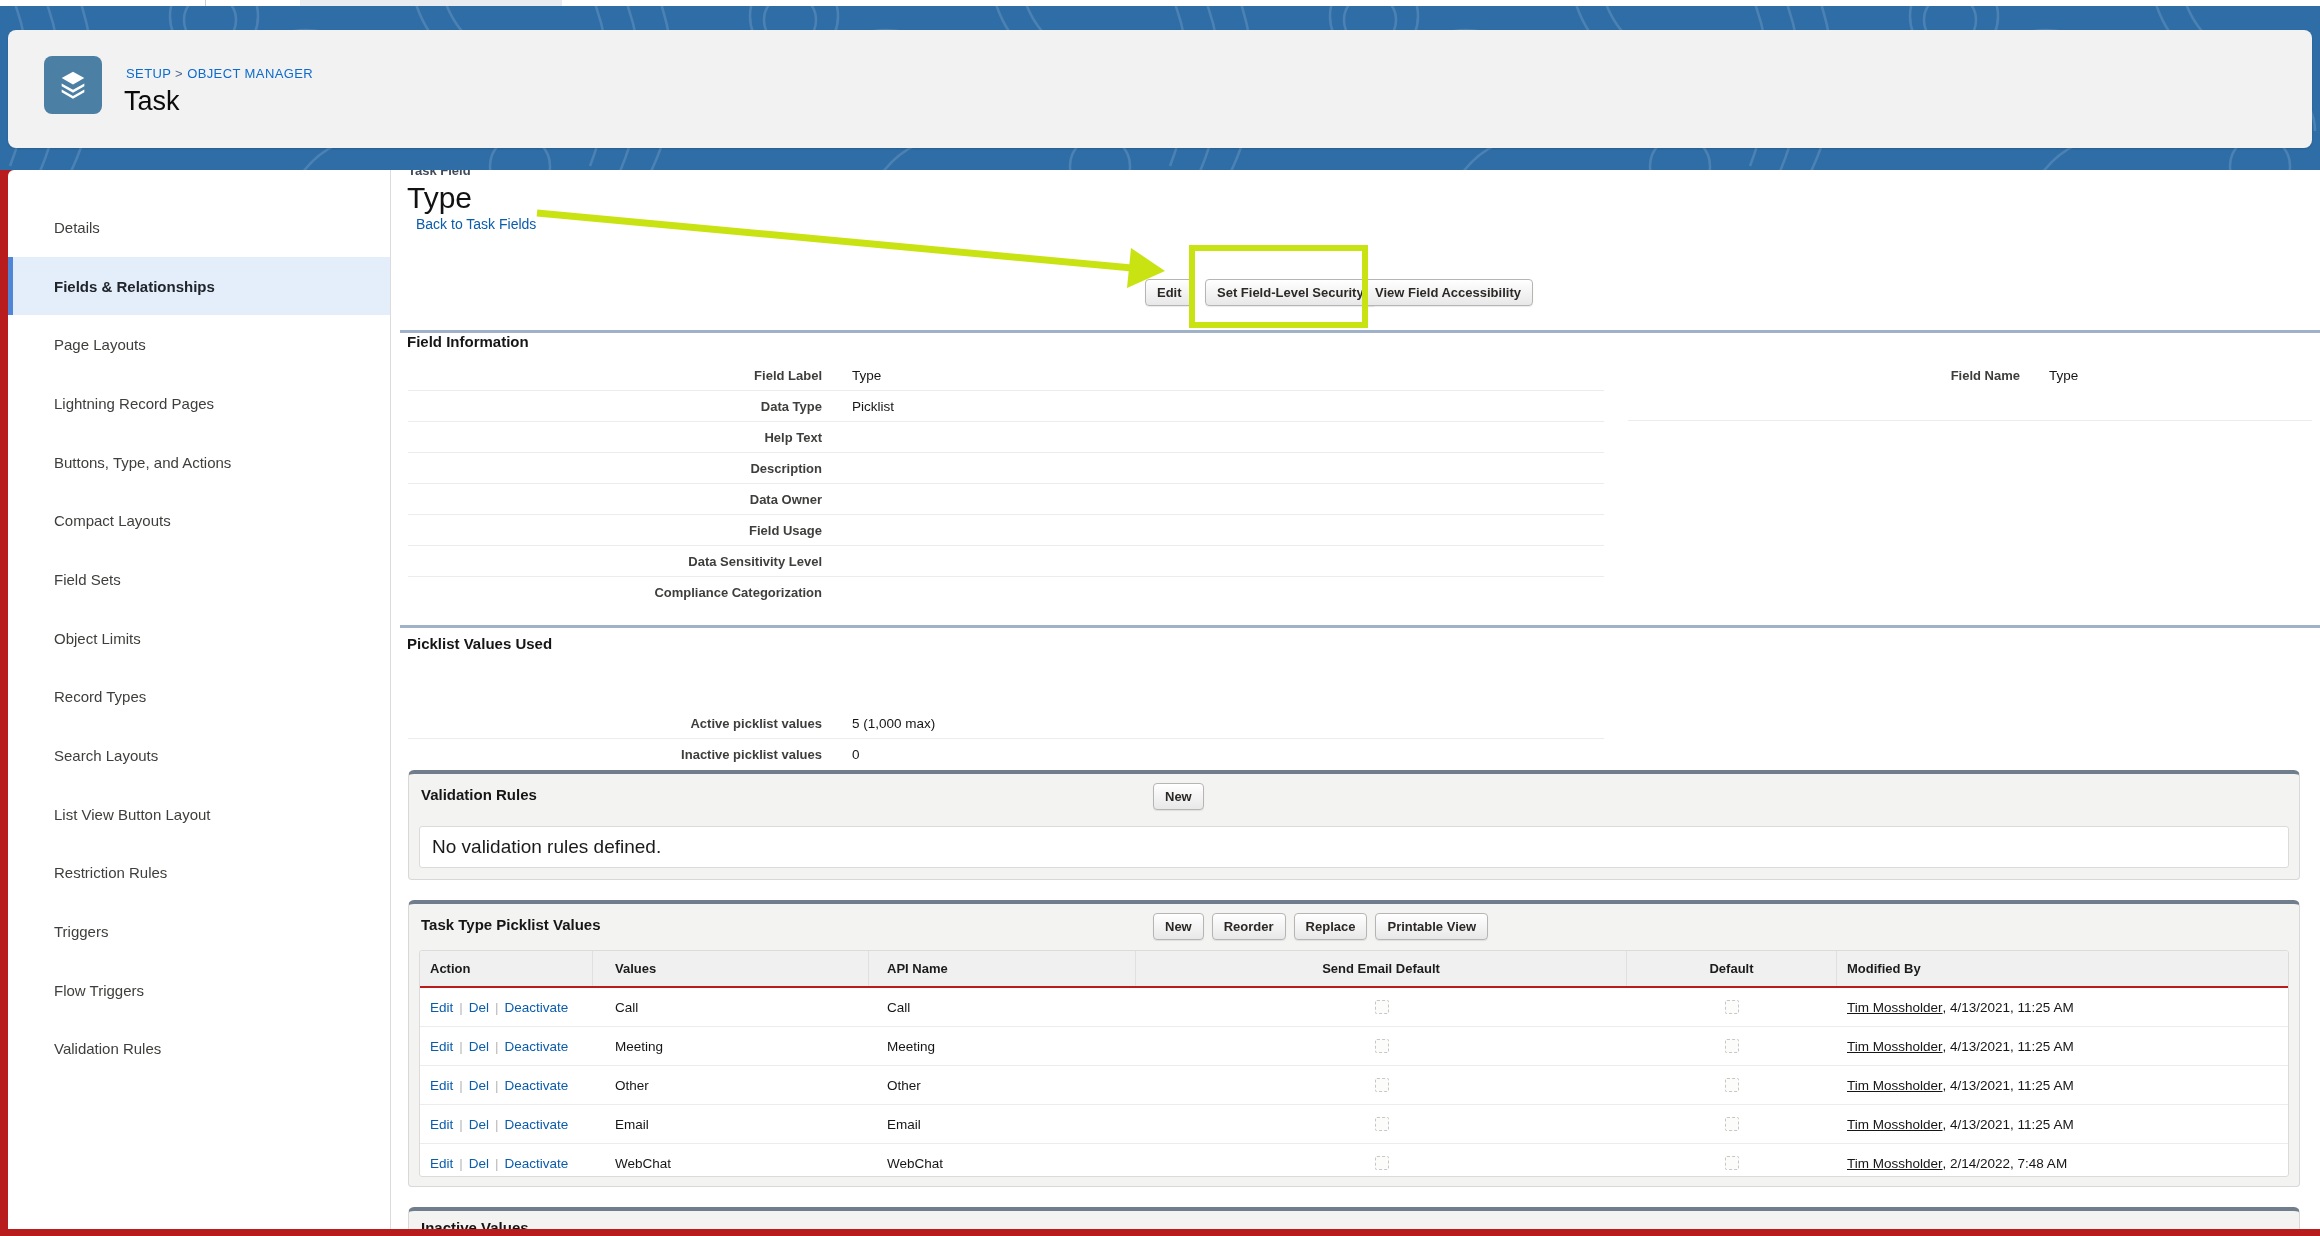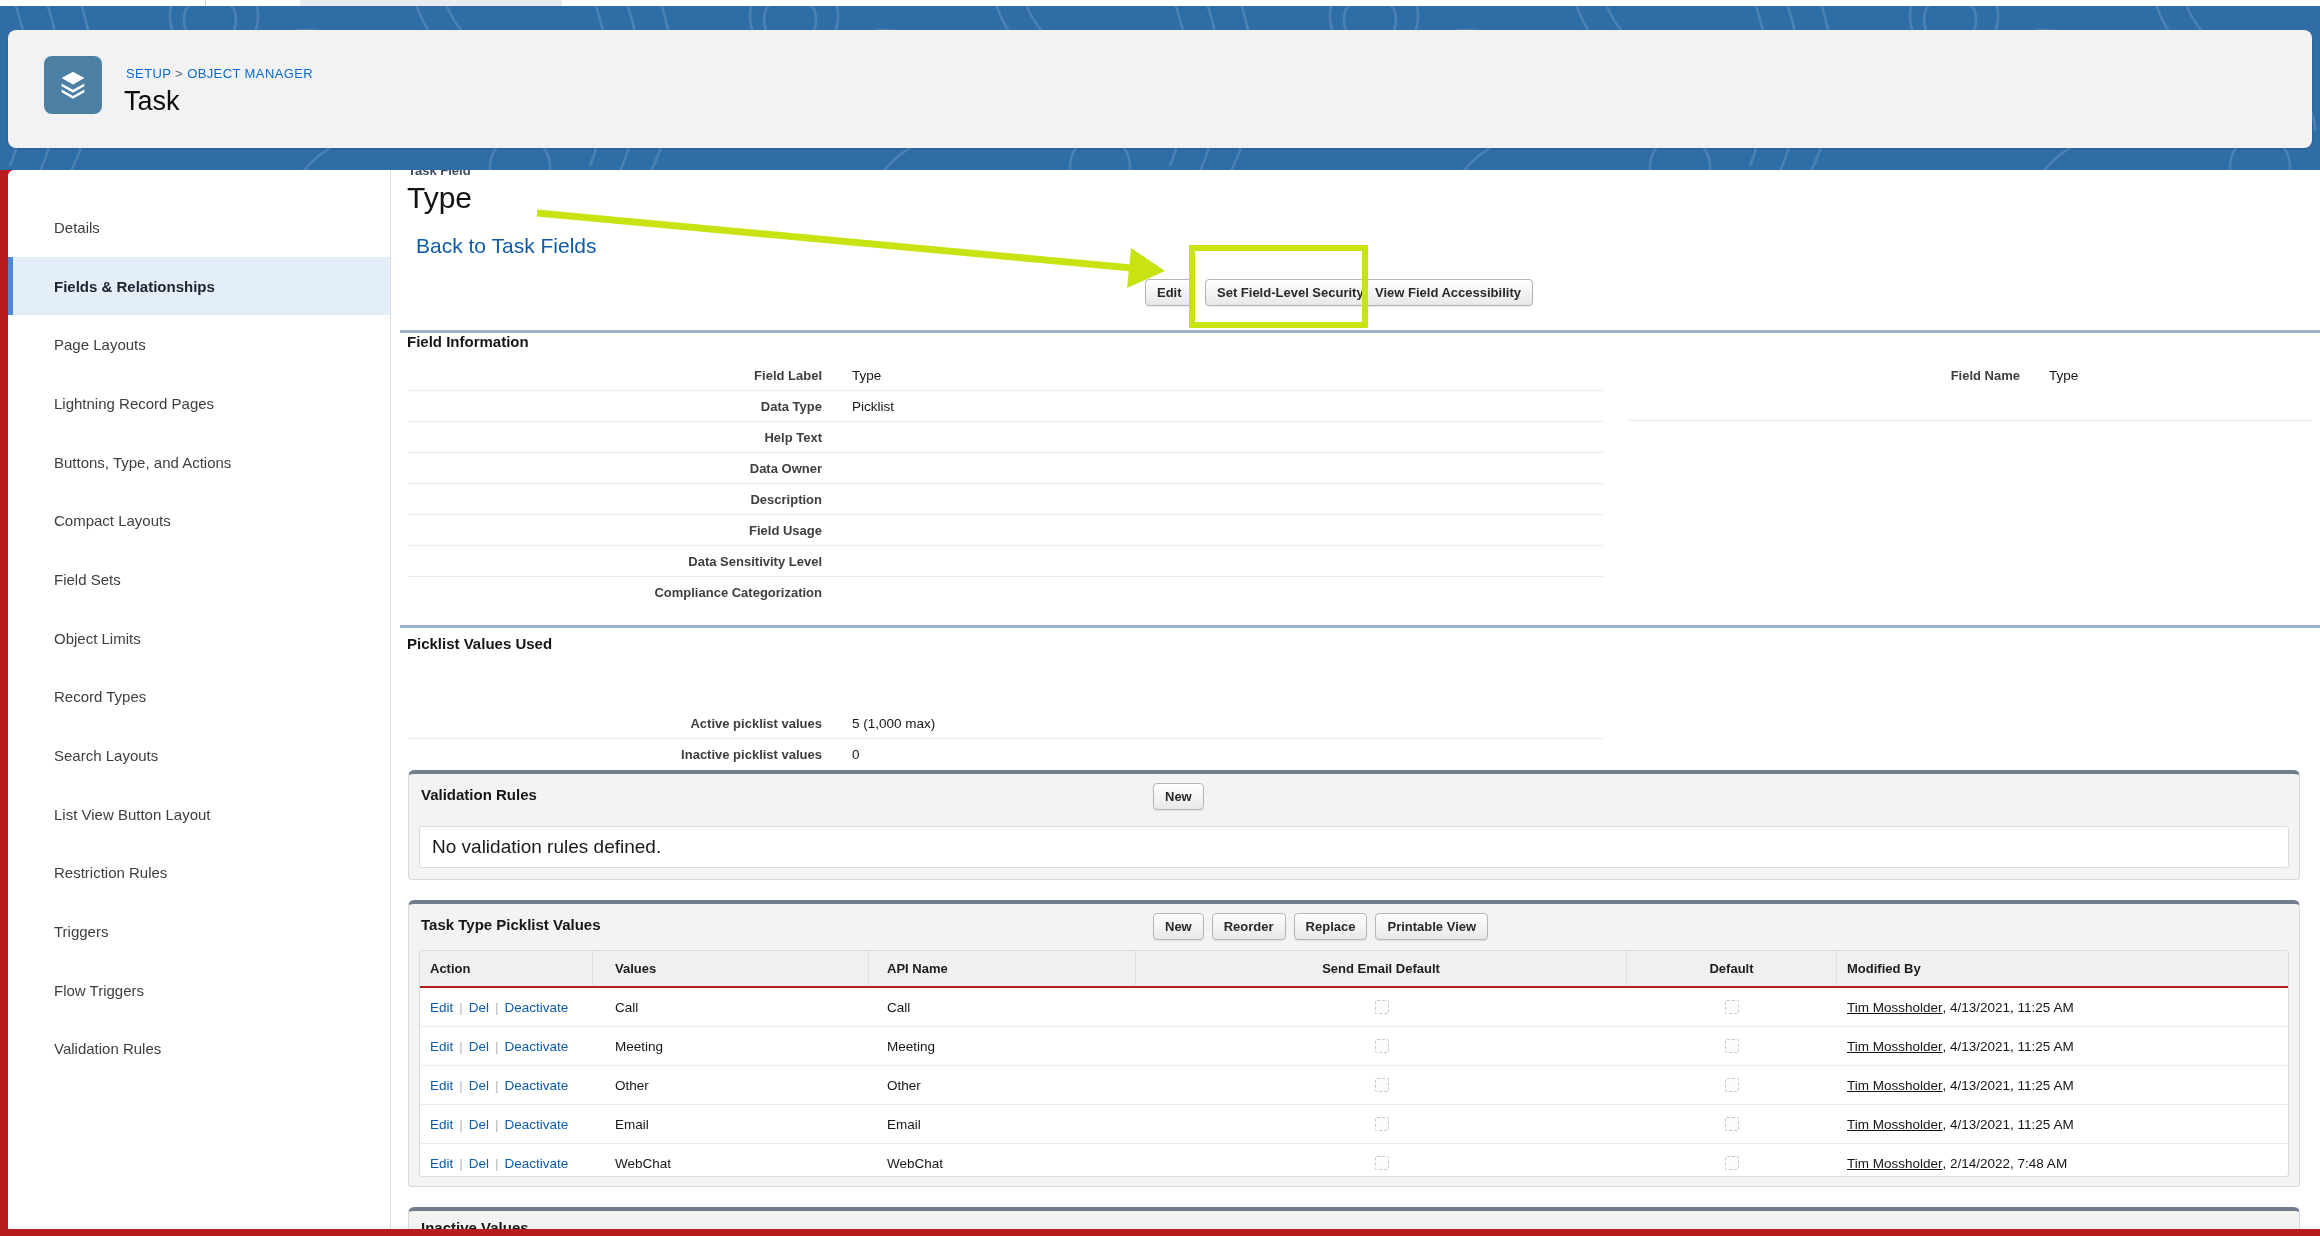--- a/index.html
+++ b/index.html
@@ -28,21 +28,21 @@
   .side-nav{padding-top:28px;}
   .side-item{height:58.7px;display:flex;align-items:center;padding-left:46px;font-size:15px;color:#3e3e3c;cursor:pointer;box-sizing:border-box;}
   .side-item.selected{background:#e4eefb;border-left:5px solid #4f86d6;padding-left:41px;font-weight:700;color:#20242b;}
   .v-divider{position:absolute;left:390px;top:170px;bottom:7px;width:1px;background:#dcdcdc;}
 
   
   .main{position:absolute;left:391px;top:170px;right:0;bottom:7px;background:#fff;overflow:hidden;}
 
   .entity-label{position:absolute;left:17px;top:-7px;font-size:13px;font-weight:600;color:#3f4a5a;}
   .field-title{position:absolute;left:16px;top:11px;font-size:30px;font-weight:400;color:#121212;}
-  .back-link{position:absolute;left:25px;top:64px;font-size:21px;color:#0b5cab;cursor:pointer;text-align:right;}
+  .back-link{position:absolute;left:25px;top:46px;font-size:14px;color:#0b5cab;cursor:pointer;text-align:right;}
 
   .sfbtn{display:inline-flex;align-items:center;justify-content:center;height:27px;padding:0 11px;background:linear-gradient(#ffffff,#e9e8e8);border:1px solid #b7b5b3;border-radius:4px;font-size:13px;font-weight:700;color:#2b2826;box-shadow:0 1px 1px rgba(0,0,0,.08);cursor:pointer;white-space:nowrap;box-sizing:border-box;}
   .btn-edit{position:absolute;left:754px;top:109px;}
   .btn-sfls{position:absolute;left:814px;top:109px;}
   .btn-vfa{position:absolute;left:972px;top:109px;}
 
   .hl-box{position:absolute;left:798px;top:75px;width:179px;height:83px;border:6px solid #c9e312;z-index:4;box-sizing:border-box;pointer-events:none;}
   .arrow-svg{position:absolute;left:0;top:0;width:1929px;height:400px;pointer-events:none;z-index:5;}
 
   .h-divider{position:absolute;left:9px;width:1920px;height:3px;background:#9fb2c8;}
@@ -173,25 +173,25 @@
         </div>
         <div class="info-row">
           <div class="info-label">Data Type</div>
           <div class="info-value">Picklist</div>
         </div>
         <div class="info-row">
           <div class="info-label">Help Text</div>
           <div class="info-value"></div>
         </div>
         <div class="info-row">
+          <div class="info-label">Description</div>
+          <div class="info-value"></div>
+        </div>
+        <div class="info-row">
           <div class="info-label">Data Owner</div>
-          <div class="info-value"></div>
-        </div>
-        <div class="info-row">
-          <div class="info-label">Description</div>
           <div class="info-value"></div>
         </div>
         <div class="info-row">
           <div class="info-label">Field Usage</div>
           <div class="info-value"></div>
         </div>
         <div class="info-row">
           <div class="info-label">Data Sensitivity Level</div>
           <div class="info-value"></div>
         </div>

